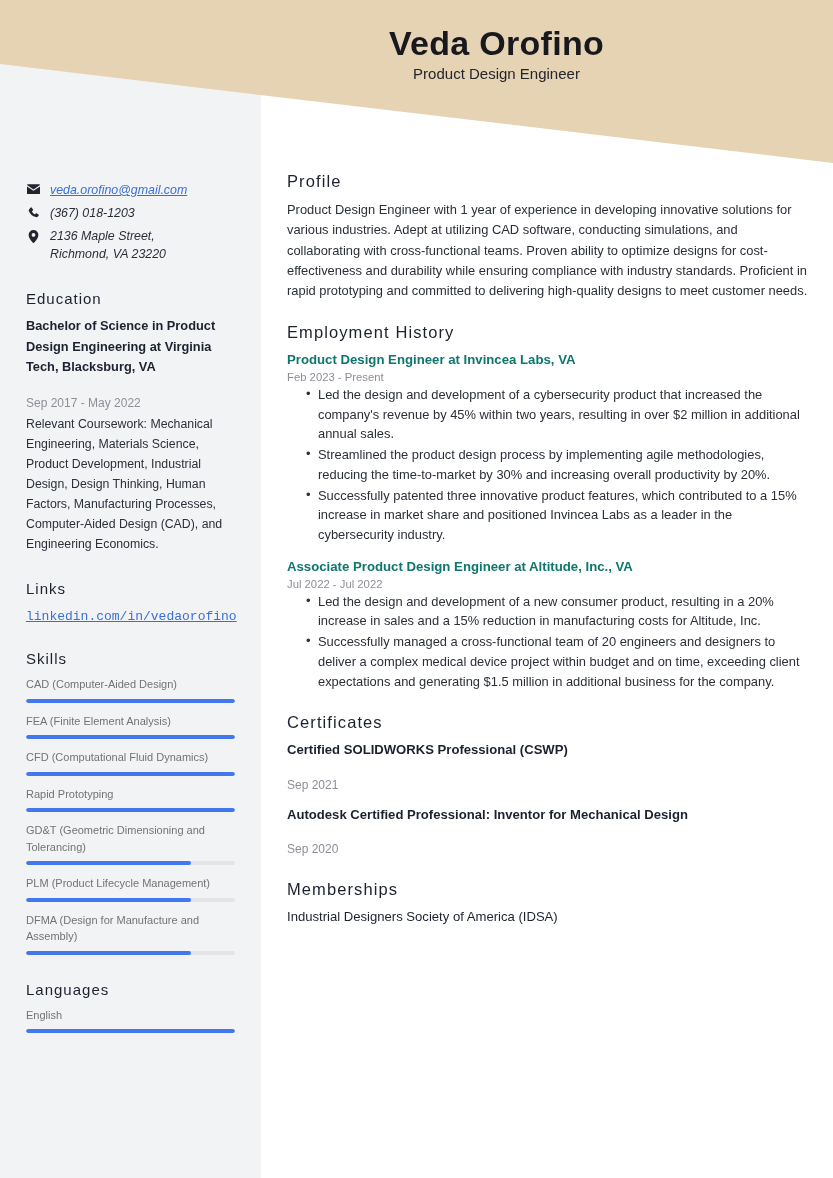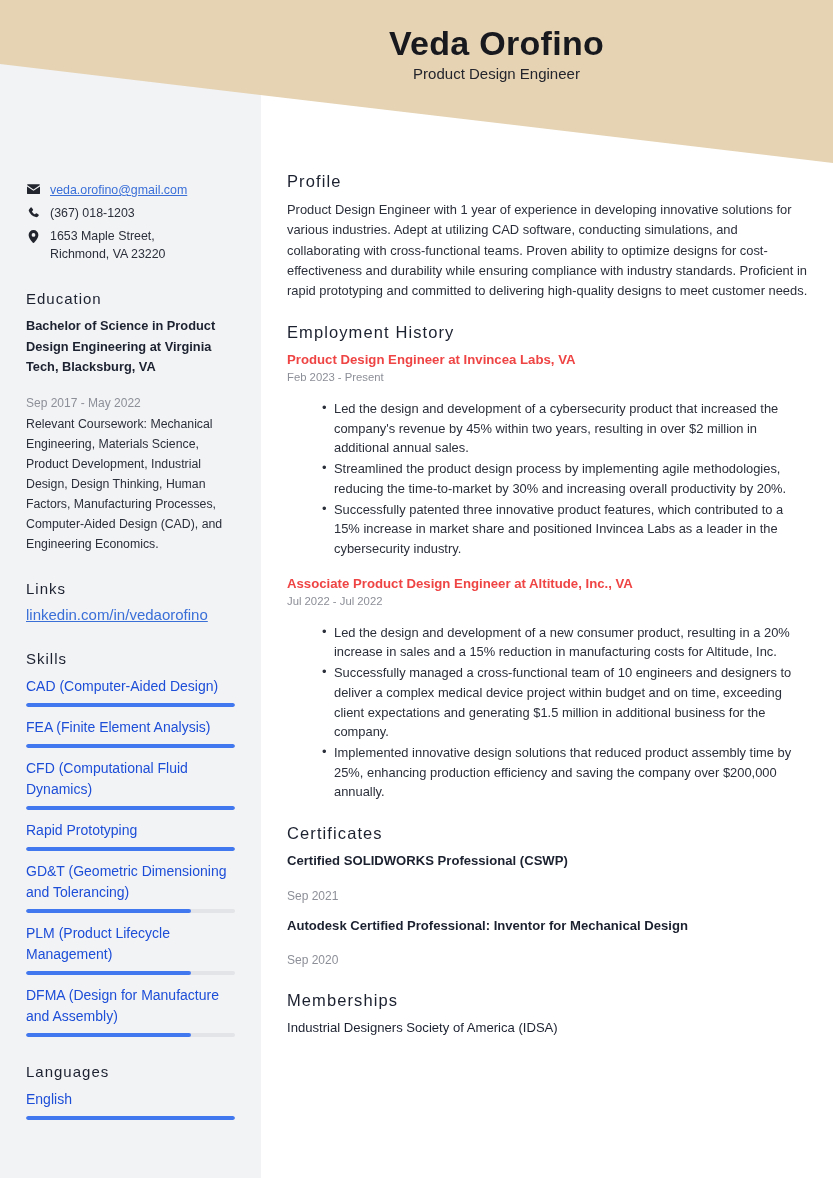--- a/index.html
+++ b/index.html
@@ -83,20 +83,21 @@
   .sidebar h2.sec { font-size: 15px; letter-spacing: 1px; }
 
   
   .contact-row {
     display: flex;
     align-items: flex-start;
     margin-bottom: 5px;
     font-size: 12.4px;
     color: #2b2f3a;
     line-height: 1.45;
+    font-style: italic;
   }
   .contact-ico {
     width: 15px;
     min-width: 15px;
     margin-right: 9px;
     display: flex;
     justify-content: center;
     padding-top: 2px;
   }
   .contact-ico svg { display: block; fill: #22252e; }
@@ -118,28 +119,28 @@
     color: #8d8f98;
     margin-top: 16px;
     line-height: 1.5;
   }
   .edu-body {
     font-size: 12.3px;
     color: #2b2f3a;
     line-height: 1.63;
     margin-top: 2px;
   }
-  .links-list a { font-size: 15px; display: inline-block; }
+  .links-list a { font-size: 13px; display: inline-block; font-family: Liberation Mono, monospace; }
 
   
   .skill { margin-top: 10px; }
   .skill:first-of-type { margin-top: 6px; }
   .skill-name {
-    font-size: 14px;
-    color: #1d4ed8;
+    font-size: 11px;
+    color: #737373;
     line-height: 1.5;
     margin-bottom: 6px;
   }
   .bar-track {
     height: 4px;
     width: 100%;
     background: #e2e4e8;
     border-radius: 2px;
     overflow: hidden;
   }
@@ -153,31 +154,31 @@
   .msec { margin-bottom: 22px; }
   .para {
     font-size: 12.9px;
     color: #2b2f3a;
     line-height: 1.57;
   }
   .entry { margin-bottom: 13px; }
   .entry-title {
     font-size: 13.2px;
     font-weight: bold;
-    color: #ef4444;
+    color: #0f766e;
     line-height: 1.42;
   }
   .entry-meta {
     font-size: 11.3px;
     color: #8d8f98;
     margin-top: 1px;
     margin-bottom: 2px;
   }
   ul.bullets {
-    margin: 16px;
+    margin: 0;
     padding-left: 19px;
     list-style: none;
   }
   ul.bullets li {
     font-size: 12.9px;
     color: #2b2f3a;
     line-height: 1.53;
     position: relative;
     padding-left: 12px;
     margin-bottom: 1px;
@@ -230,21 +231,21 @@
           </span>
           <span>(367) 018-1203</span>
         </div>
         <div class="contact-row">
           <span class="contact-ico">
             <svg width="11" height="13" viewBox="0 0 12 16">
                 <path d="M6 0a6 6 0 0 0-6 6c0 4.2 5.3 9.5 5.5 9.7a.7.7 0 0 0 1 0C6.7 15.5 12 10.2 12 6a6 6 0 0 0-6-6zm0 8.3A2.3 2.3 0 1 1 6 3.7a2.3 2.3 0 0 1 0 4.6z"></path>
               </svg>
           </span>
           <span>
-            <span>1653 Maple Street,</span><br>
+            <span>2136 Maple Street,</span><br>
             <span>Richmond, VA 23220</span>
           </span>
         </div>
       </div>
 
       <div class="block">
         <h2 class="sec">Education</h2>
         <div class="edu-deg">Bachelor of Science in Product Design Engineering at Virginia Tech, Blacksburg, VA</div>
         <div class="meta">Sep 2017 - May 2022</div>
         <div class="edu-body">Relevant Coursework: Mechanical Engineering, Materials Science, Product Development, Industrial Design, Design Thinking, Human Factors, Manufacturing Processes, Computer-Aided Design (CAD), and Engineering Economics.</div>
@@ -344,22 +345,21 @@
               <li>Led the design and development of a cybersecurity product that increased the company's revenue by 45% within two years, resulting in over $2 million in additional annual sales.</li>
               <li>Streamlined the product design process by implementing agile methodologies, reducing the time-to-market by 30% and increasing overall productivity by 20%.</li>
               <li>Successfully patented three innovative product features, which contributed to a 15% increase in market share and positioned Invincea Labs as a leader in the cybersecurity industry.</li>
             </ul>
           </div>
           <div class="entry">
             <div class="entry-title">Associate Product Design Engineer at Altitude, Inc., VA</div>
             <div class="entry-meta">Jul 2022 - Jul 2022</div>
             <ul class="bullets">
               <li>Led the design and development of a new consumer product, resulting in a 20% increase in sales and a 15% reduction in manufacturing costs for Altitude, Inc.</li>
-              <li>Successfully managed a cross-functional team of 10 engineers and designers to deliver a complex medical device project within budget and on time, exceeding client expectations and generating $1.5 million in additional business for the company.</li>
-              <li>Implemented innovative design solutions that reduced product assembly time by 25%, enhancing production efficiency and saving the company over $200,000 annually.</li>
+              <li>Successfully managed a cross-functional team of 20 engineers and designers to deliver a complex medical device project within budget and on time, exceeding client expectations and generating $1.5 million in additional business for the company.</li>
             </ul>
           </div>
         </div>
     </section>
 
     <section class="msec">
       <h2 class="sec">Certificates</h2>
       <div id="certs-list">
           <div class="cert">
             <div class="cert-name">Certified SOLIDWORKS Professional (CSWP)</div>

